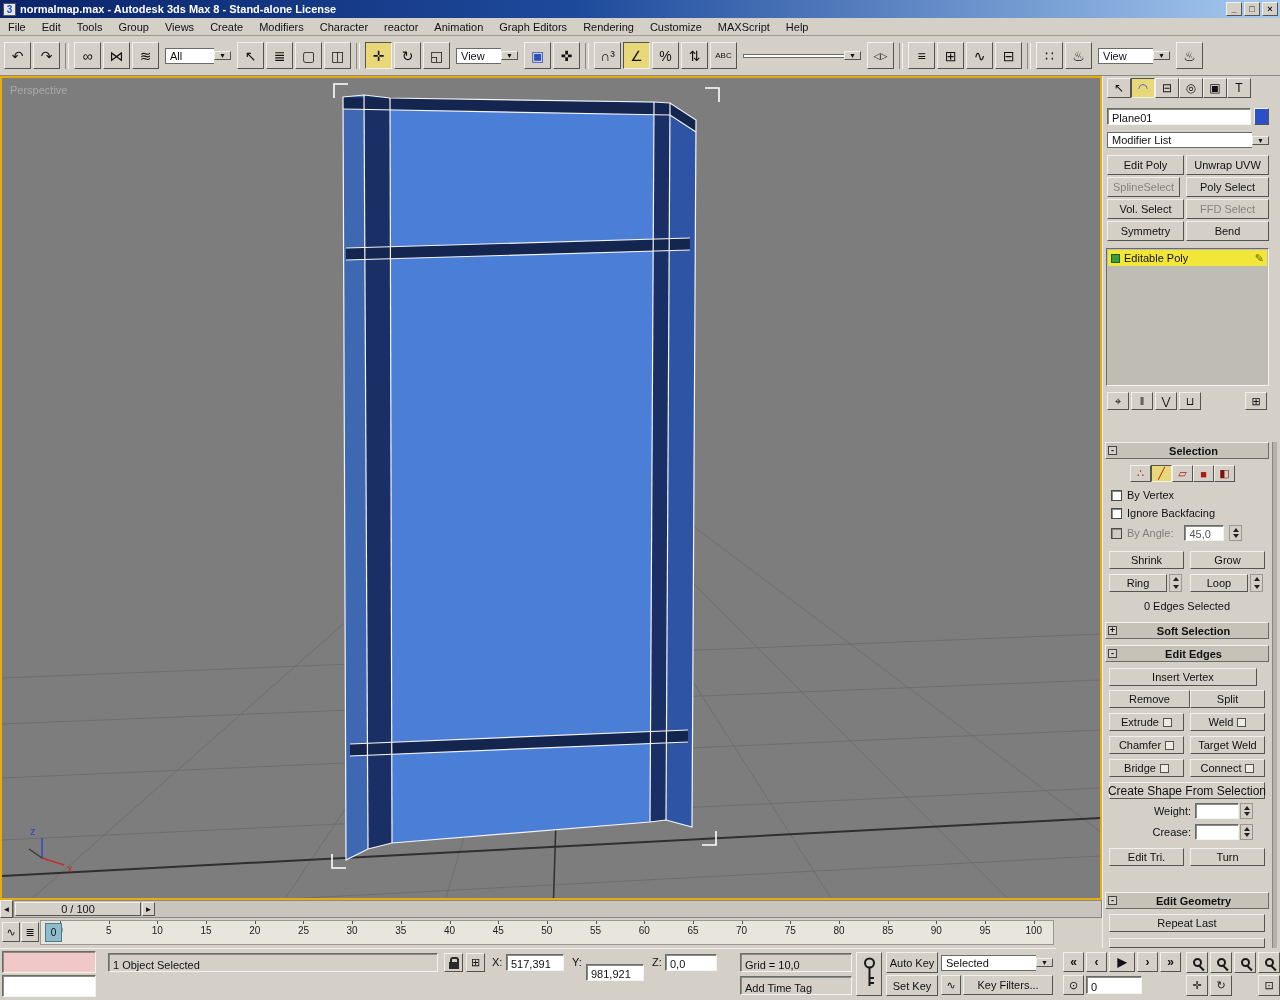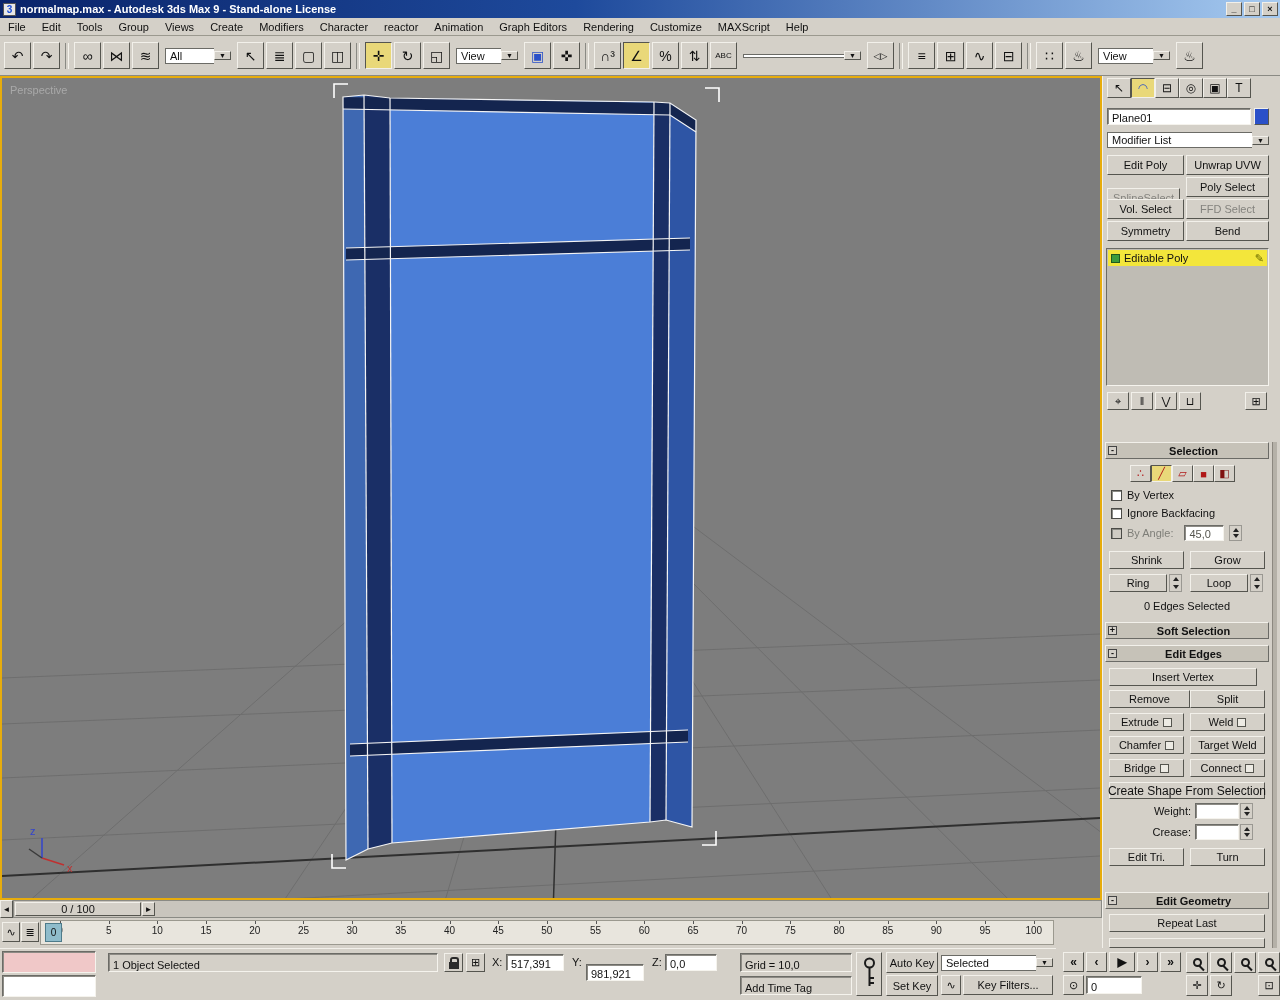--- a/index.html
+++ b/index.html
@@ -70,21 +70,21 @@
   .lockico::before{content:"";position:absolute;left:1.5px;top:-5px;width:5px;height:5px;border:2px solid #2a2a2a;border-bottom:none;border-radius:3px 3px 0 0}
   .vcr{font-size:12px;font-weight:bold}
 </style>
 </head>
 <body>
 
 <div id="root">
 
   <div id="titlebar">
     <span class="appico">3</span>
-    <span class="t">normalmap.max - Autodesk 3ds Max 9 - Stand-alone License</span>
+    <span class="t">normalmap.max - Autodesk 3ds Max 8 - Stand-alone License</span>
     <span style="flex:1"></span>
     <span class="btn wbtn">_</span>
     <span class="btn wbtn">□</span>
     <span class="btn wbtn">×</span>
   </div>
 
   <div id="menubar">
       <span class="mi">File</span>
       <span class="mi">Edit</span>
       <span class="mi">Tools</span>
@@ -288,21 +288,21 @@
     <div class="abs sunk" style="left:4px;top:32px;width:144px;height:17px">
         <span>Plane01</span>
       </div>
     <div class="abs btn" style="left:151px;top:32px;width:15px;height:17px;background:#2A50C8"></div>
     <div class="abs dd" style="left:4px;top:55px;width:162px;height:18px">
       <span class="t">Modifier List</span>
       <span class="a btn">▼</span>
     </div>
     <div class="abs btn cbtn" style="left:4px;top:79px;width:77px;height:20px">Edit Poly</div>
     <div class="abs btn cbtn" style="left:83px;top:79px;width:83px;height:20px">Unwrap UVW</div>
-    <div class="abs btn cbtn dis" style="left:4px;top:112px;width:73px;height:20px">SplineSelect</div>
+    <div class="abs btn cbtn dis" style="left:4px;top:101px;width:73px;height:20px">SplineSelect</div>
     <div class="abs btn cbtn" style="left:83px;top:101px;width:83px;height:20px">Poly Select</div>
     <div class="abs btn cbtn" style="left:4px;top:123px;width:77px;height:20px">Vol. Select</div>
     <div class="abs btn cbtn dis" style="left:83px;top:123px;width:83px;height:20px">FFD Select</div>
     <div class="abs btn cbtn" style="left:4px;top:145px;width:77px;height:20px">Symmetry</div>
     <div class="abs btn cbtn" style="left:83px;top:145px;width:83px;height:20px">Bend</div>
     <div class="abs stack" style="left:3px;top:172px;width:163px;height:138px">
       <div class="stackrow">
         <span class="cubeico"></span>
         <span style="flex:1">Editable Poly</span>
         <span style="color:#6B6B00">✎</span>

